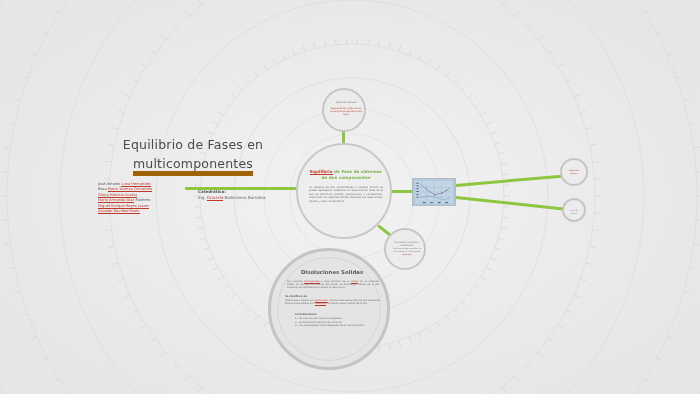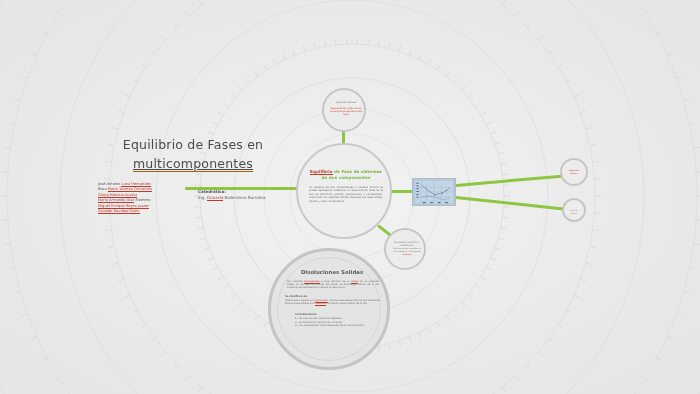--- a/index.html
+++ b/index.html
@@ -10,21 +10,21 @@
   }
   #canvas{position:absolute;inset:0;overflow:hidden;}
   .bg-svg{position:absolute;left:0;top:0;width:700px;height:394px;}
 
   
   #title-block{position:absolute;left:118px;top:138px;width:150px;text-align:center;}
   #title-block .line{
     font-size:12.5px;color:#4b4b4b;line-height:14.5px;letter-spacing:.2px;
     font-family:"DejaVu Sans", sans-serif;
   }
-  #title-block .line.ul{border-bottom:1px solid #a16207;display:inline-block;padding-bottom:0px;text-decoration:underline;}
+  #title-block .line.ul{border-bottom:5px solid #a16207;display:inline-block;padding-bottom:0px;}
 
   
   #authors{position:absolute;left:98px;top:182px;width:96px;}
   #authors .auth{
     font-size:3.6px;line-height:5.4px;color:#555;white-space:nowrap;
   }
   #authors .auth .hl{color:#c0392b;border-bottom:.5px solid #c0392b;}
 
   
   #catedratica{position:absolute;left:198px;top:189px;width:95px;}

